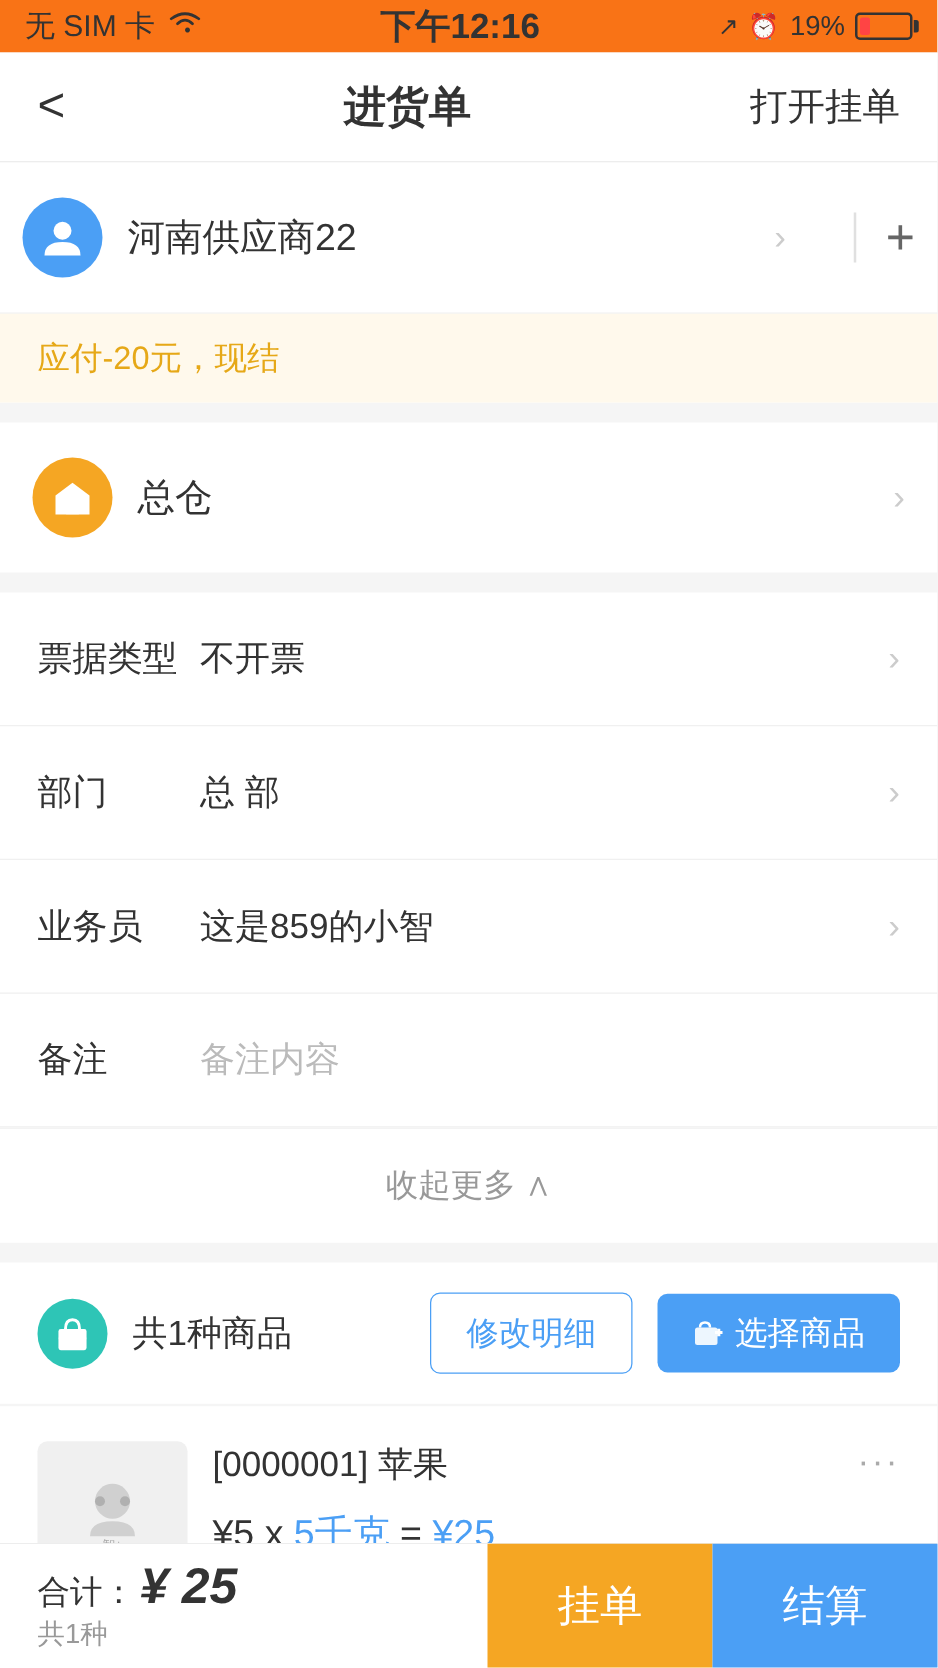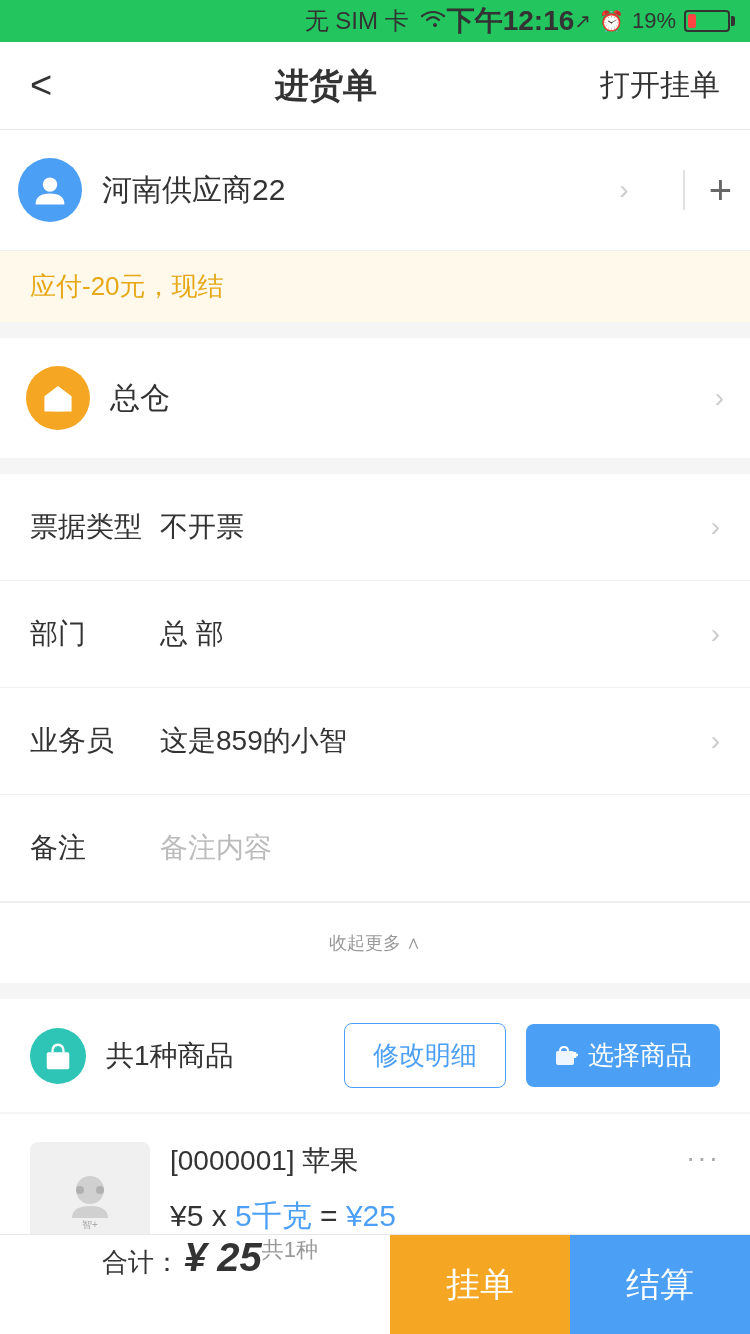--- a/index.html
+++ b/index.html
@@ -10,24 +10,24 @@
       width: 750px;
       min-height: 1334px;
       font-size: 28px;
       color: #333;
       overflow-x: hidden;
     }
 
     
     .status-bar {
       height: 42px;
-      background: #22c55e;
-      display: flex;
-      align-items: center;
-      justify-content: flex-end;
+      background: #f97316;
+      display: flex;
+      align-items: center;
+      justify-content: space-between;
       padding: 0 20px;
       font-size: 24px;
       font-weight: 500;
     }
     .status-left { display: flex; align-items: center; gap: 10px; }
     .status-center { font-size: 28px; font-weight: 600; }
     .status-right { display: flex; align-items: center; gap: 8px; font-size: 22px; }
     .battery-icon {
       width: 46px; height: 22px;
       border: 2px solid #333;
@@ -184,21 +184,21 @@
     .form-placeholder {
       color: #bbb;
     }
 
     
     .collapse-row {
       background: #fff;
       text-align: center;
       padding: 28px;
       color: #999;
-      font-size: 18px;
+      font-size: 26px;
       border-top: 1px solid #f0f0f0;
     }
 
     
     .product-header {
       background: #fff;
       display: flex;
       align-items: center;
       padding: 24px 30px;
       gap: 20px;
@@ -287,21 +287,21 @@
       width: 750px;
       height: 100px;
       background: #fff;
       display: flex;
       align-items: stretch;
       border-top: 1px solid #e8e8e8;
     }
     .bottom-total {
       flex: 1;
       display: flex;
-      flex-direction: row;
+      flex-direction: column;
       justify-content: center;
       padding-left: 30px;
     }
     .total-amount {
       font-size: 40px;
       font-weight: 600;
       color: #333;
       font-style: italic;
     }
     .total-sub {

